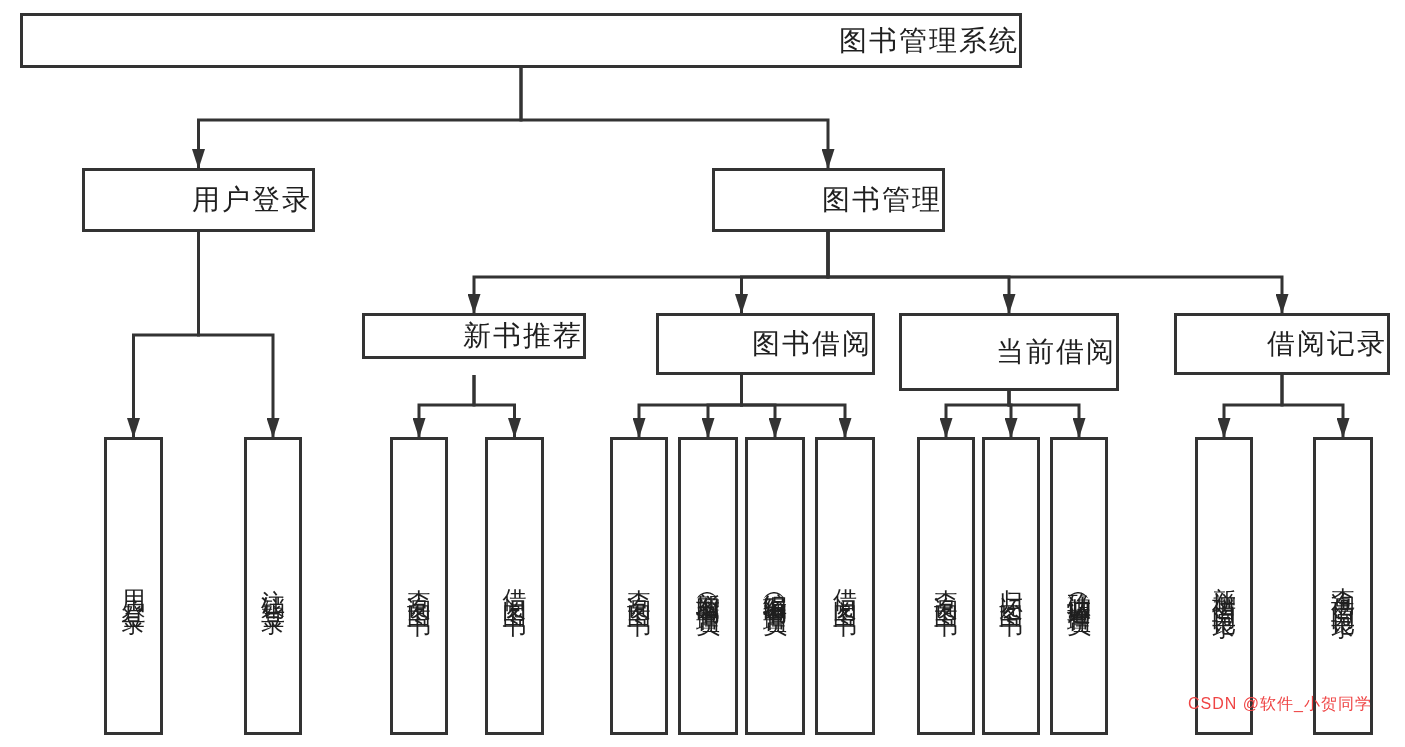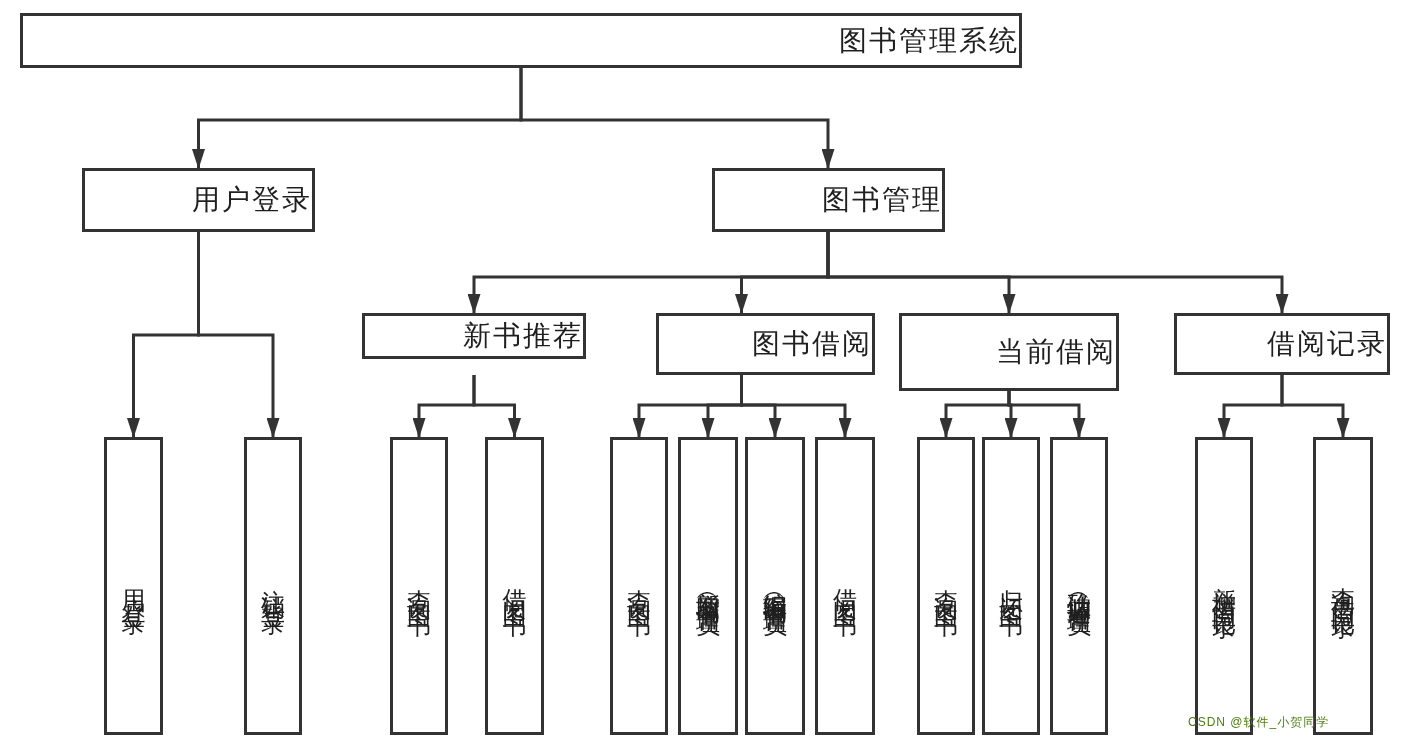--- a/index.html
+++ b/index.html
@@ -29,24 +29,24 @@
   .vtext {
     writing-mode: vertical-rl;
     text-orientation: mixed;
     line-height: 1;
   }
   .ls4 { letter-spacing: 8px; }
   .ls6 { letter-spacing: 6px; }
   .ls9 { letter-spacing: 3px; }
   .watermark {
     position: absolute;
-    left: 1188px; top: 714px;
-    font-size: 12px;
+    left: 1188px; top: 694px;
+    font-size: 16px;
     letter-spacing: 1px;
-    color: #4d7c0f;
+    color: #ef4444;
     white-space: nowrap;
     z-index: 10;
   }
 </style>
 </head>
 <body>
 
 <div class="canvas">
 
   <svg class="connectors" viewBox="0 0 1405 747" xmlns="http://www.w3.org/2000/svg">

